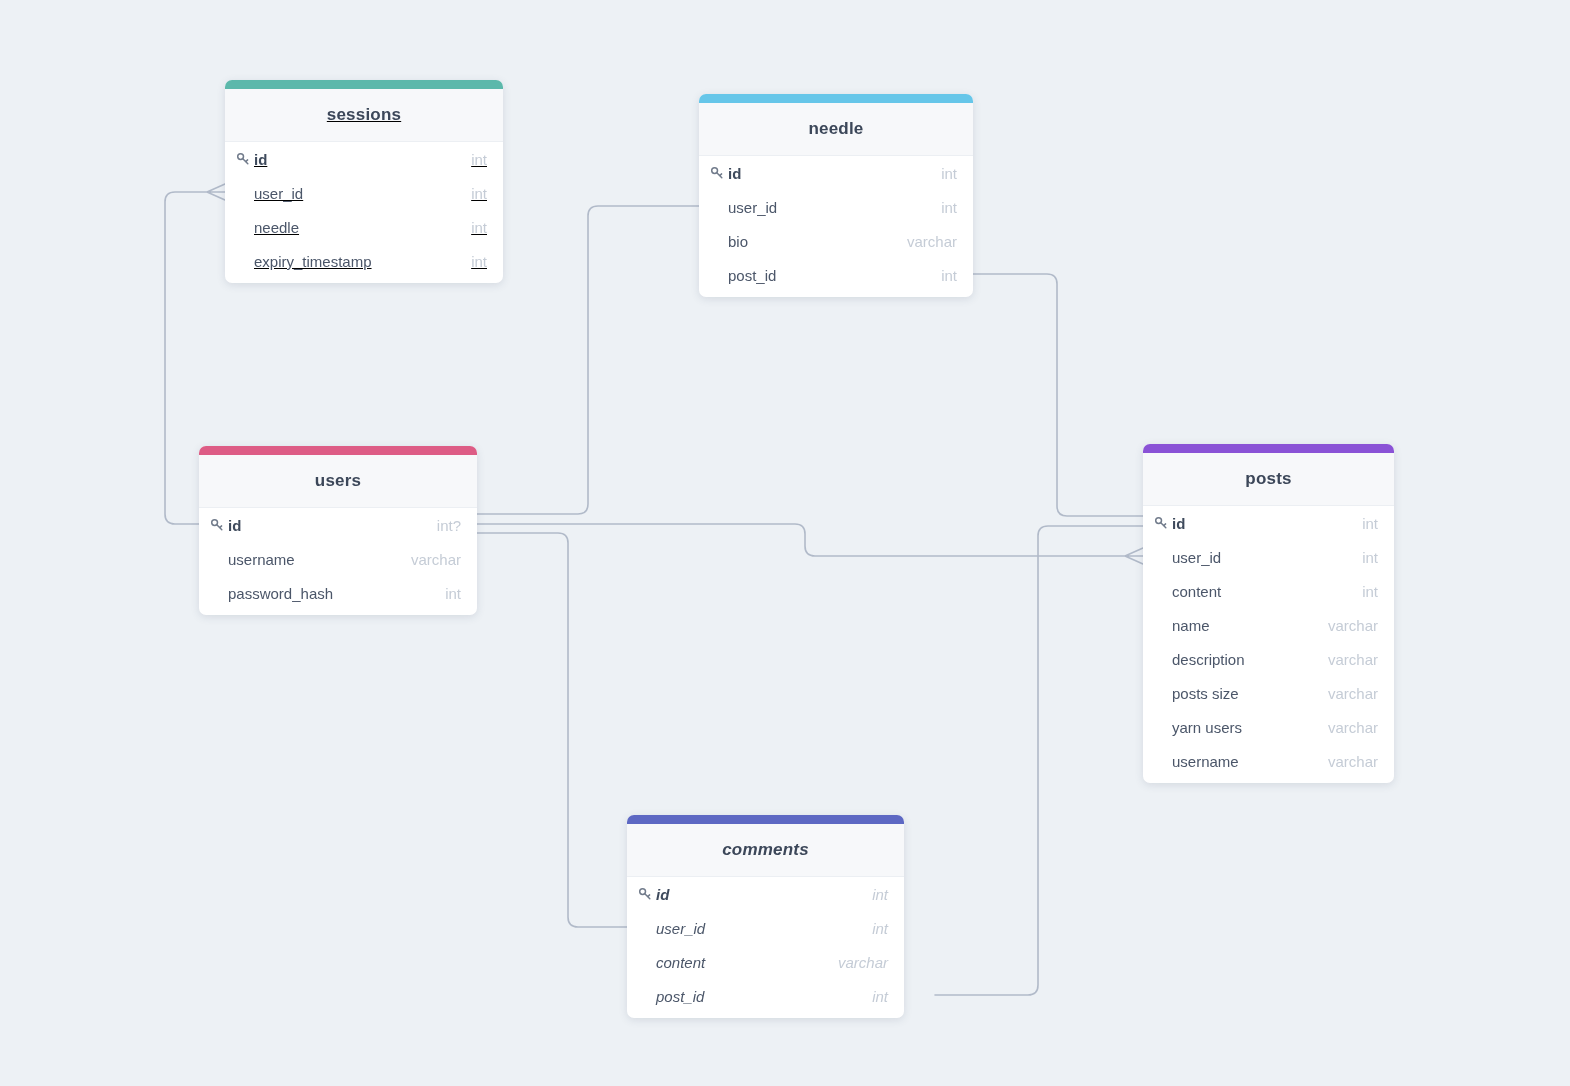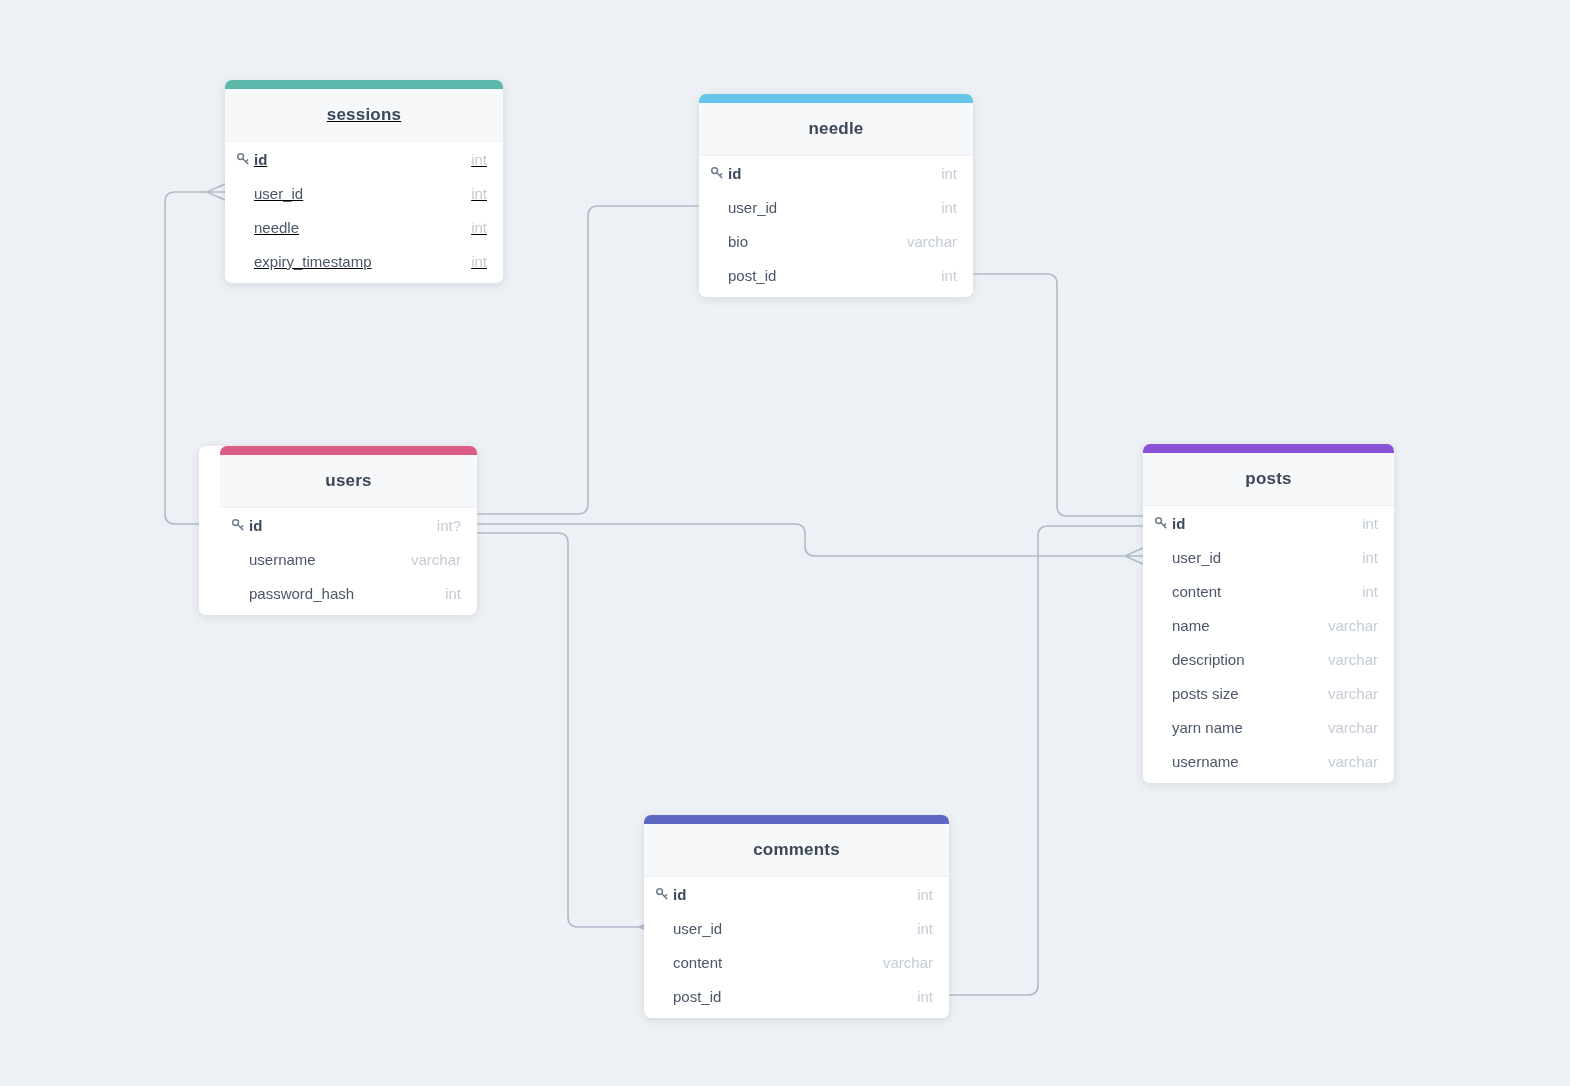--- a/index.html
+++ b/index.html
@@ -146,21 +146,21 @@
           <span class="icon-slot"></span>
           <span class="field-name">bio</span>
           <span class="field-type">varchar</span>
         </div>
         <div class="field-row">
           <span class="icon-slot"></span>
           <span class="field-name">post_id</span>
           <span class="field-type">int</span>
         </div>
       </div>
-      <div class="table-card" style="left: 199px; top: 446px; width: 278px; padding-left: 21px;">
+      <div class="table-card" style="left: 199px; top: 446px; width: 278px;">
         <div class="color-bar" style="background: rgb(221, 92, 133);"></div>
         <div class="table-header">users</div>
         <div class="field-row pk">
           <span class="icon-slot">
             <svg width="14" height="14" viewBox="0 0 14 14">
               <circle cx="4.6" cy="4.6" r="2.9" fill="none" stroke="currentColor" stroke-width="1.5"></circle>
               <path d="M6.8 6.8 L11.8 11.8 M9.7 9.7 L11.6 7.9" fill="none" stroke="currentColor" stroke-width="1.5" stroke-linecap="round"></path>
             </svg>
           </span>
           <span class="field-name">id</span>
@@ -210,30 +210,30 @@
           <span class="field-name">description</span>
           <span class="field-type">varchar</span>
         </div>
         <div class="field-row">
           <span class="icon-slot"></span>
           <span class="field-name">posts size</span>
           <span class="field-type">varchar</span>
         </div>
         <div class="field-row">
           <span class="icon-slot"></span>
-          <span class="field-name">yarn name</span>
+          <span class="field-name">yarn users</span>
           <span class="field-type">varchar</span>
         </div>
         <div class="field-row">
           <span class="icon-slot"></span>
           <span class="field-name">username</span>
           <span class="field-type">varchar</span>
         </div>
       </div>
-      <div class="table-card" style="left: 644px; top: 815px; width: 305px;">
+      <div class="table-card" style="left: 627px; top: 815px; width: 277px; font-style: italic;">
         <div class="color-bar" style="background: rgb(93, 104, 195);"></div>
         <div class="table-header">comments</div>
         <div class="field-row pk">
           <span class="icon-slot">
             <svg width="14" height="14" viewBox="0 0 14 14">
               <circle cx="4.6" cy="4.6" r="2.9" fill="none" stroke="currentColor" stroke-width="1.5"></circle>
               <path d="M6.8 6.8 L11.8 11.8 M9.7 9.7 L11.6 7.9" fill="none" stroke="currentColor" stroke-width="1.5" stroke-linecap="round"></path>
             </svg>
           </span>
           <span class="field-name">id</span>

